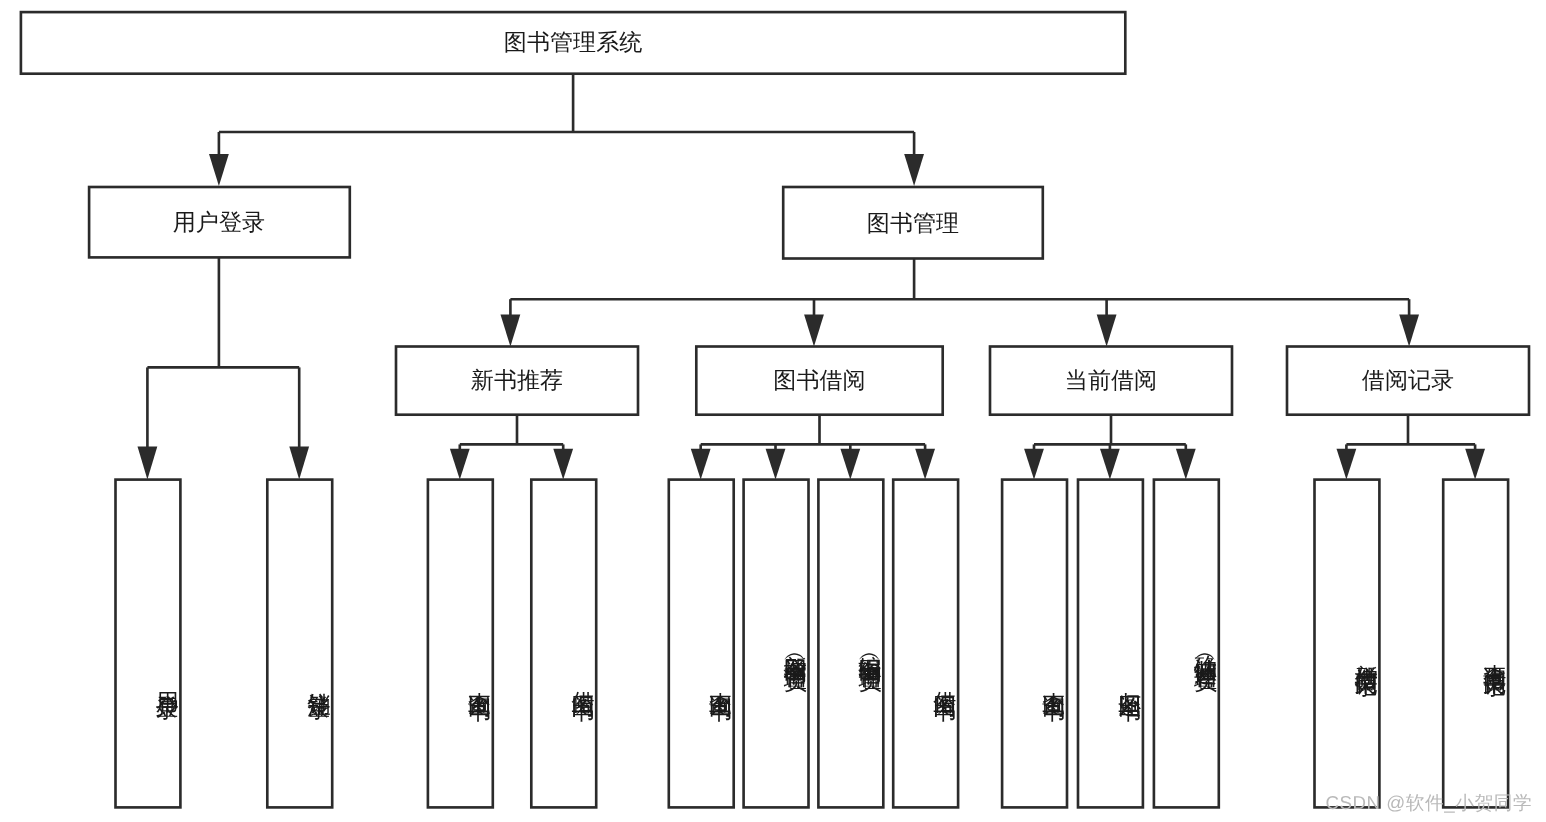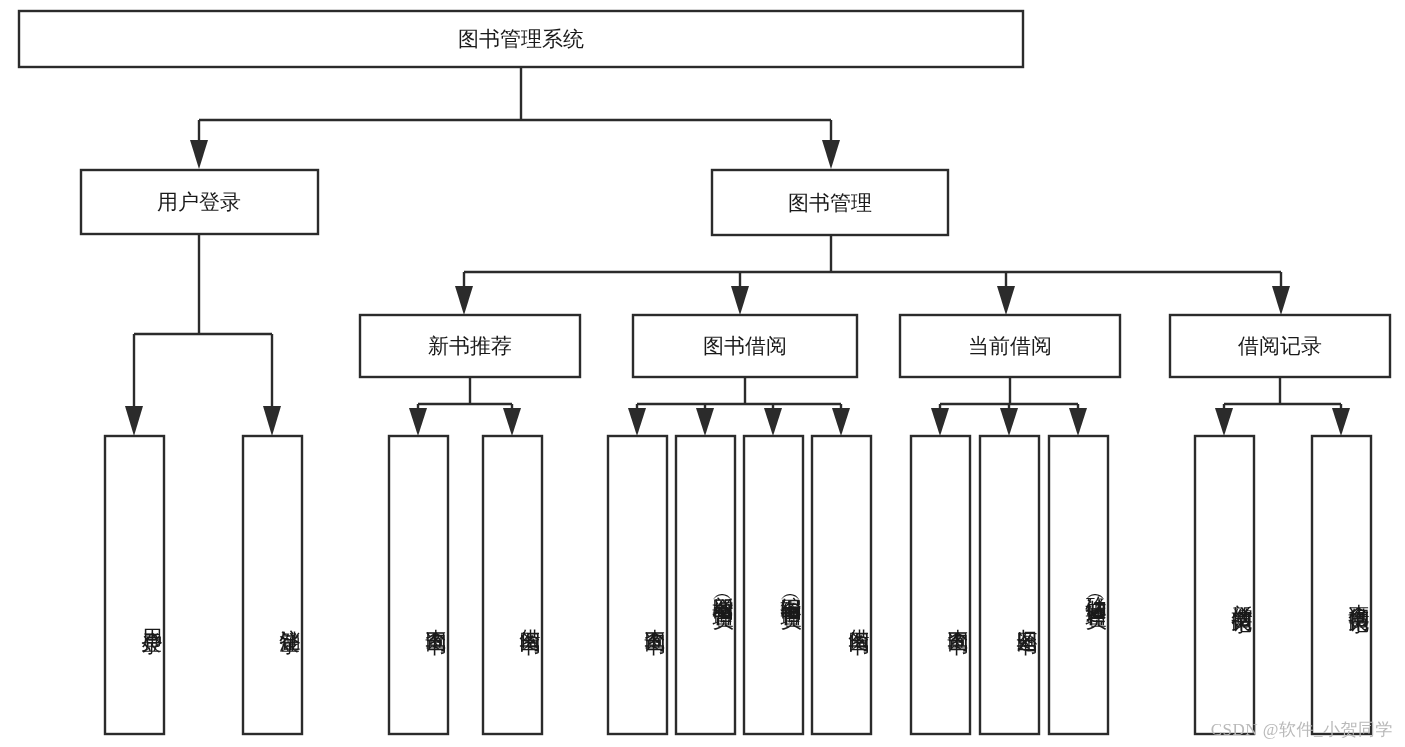--- a/index.html
+++ b/index.html
@@ -60,21 +60,21 @@
     display: flex;
     align-items: flex-start;
     justify-content: center;
     white-space: nowrap;
     pointer-events: none;
   }
   .watermark {
     position: absolute;
     right: 12px;
     bottom: 6px;
-    font-family: Liberation Serif, serif;
+    font-family: Liberation Sans, sans-serif;
     font-size: 17px;
     color: #b9b9b9;
     letter-spacing: 0.5px;
     white-space: nowrap;
   }
 </style>
 </head>
 <body>
 
 <div id="diagram-root">

